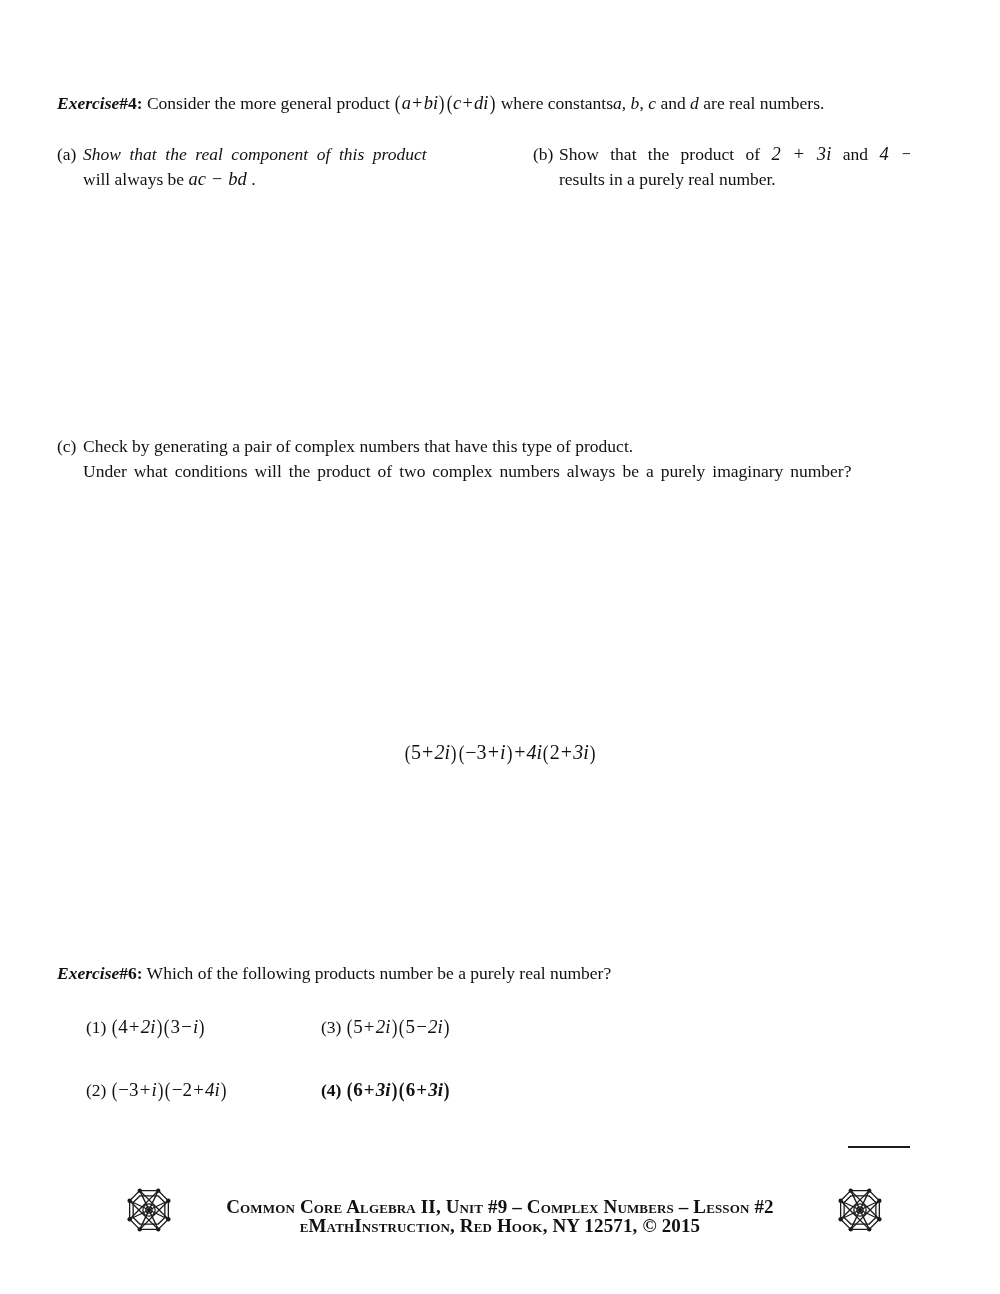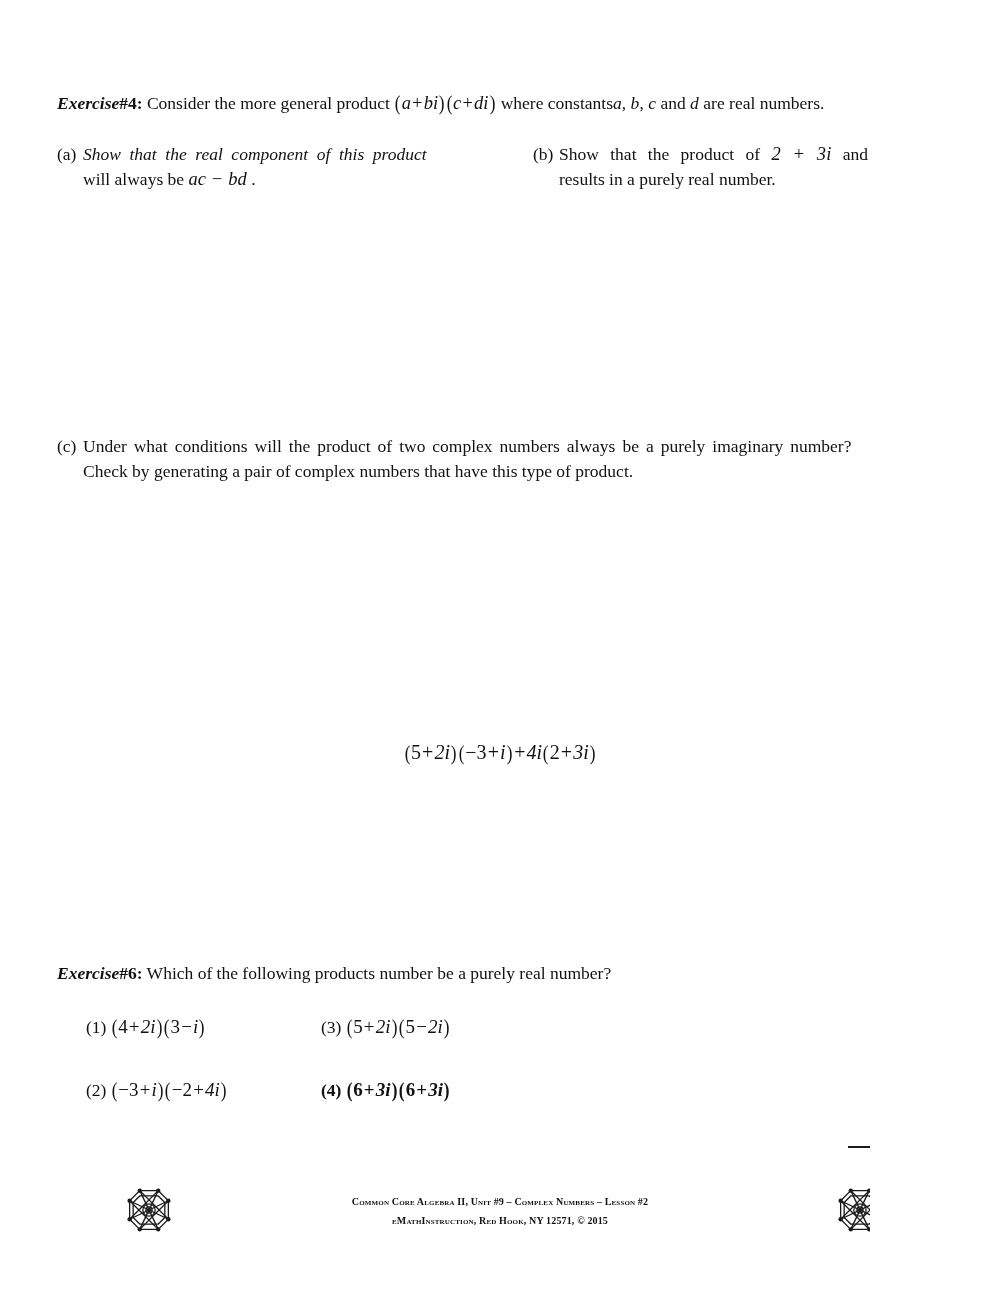--- a/index.html
+++ b/index.html
@@ -8,20 +8,21 @@
     background: #ffffff;
   }
   .page {
     position: relative;
     width: 870px;
     height: 1294px;
     background: #ffffff;
     font-family: "Liberation Serif", "DejaVu Serif", serif;
     color: #111111;
     overflow: hidden;
+    padding-left: 40px;
   }
 
   
   .blk { position: absolute; }
   .body-txt {
     font-size: 17.5px;
     line-height: 25px;
     color: #111;
   }
   .ex-label {
@@ -102,21 +103,21 @@
     height: 0;
     border-top: 2px solid #1b1b1b;
   }
   .footer-text {
     position: absolute;
     left: 0;
     width: 1000px;
     text-align: center;
     font-variant: small-caps;
     font-weight: bold;
-    font-size: 10px;
+    font-size: 19px;
     letter-spacing: .15px;
     color: #111;
   }
   .footer-line1 { top: 1196px; }
   .footer-line2 { top: 1215px; }
   .logo {
     position: absolute;
     width: 44px;
     height: 44px;
   }
@@ -167,22 +168,22 @@
         <span>and</span>
         <span class="m">4 − 6i</span>
       </span>
       <span class="lastline">results in a purely real number.</span>
     </span>
   </div>
 
   <div class="part" style="left:57px; top:434px; width:890px;">
     <span class="marker">(c)</span>
     <span class="ptext">
+      <span class="lastline">Check by generating a pair of complex numbers that have this type of product.</span>
       <span class="lastline" style="word-spacing:2.6px;">Under what conditions will the product of two complex numbers always be a purely imaginary number?</span>
-      <span class="lastline">Check by generating a pair of complex numbers that have this type of product.</span>
     </span>
   </div>
 
 
   <div class="display-math" style="top:740px;">
     <span class="m" style="font-size:20px;">
       <span class="paren">(</span><span class="num">5</span><span class="op">+</span><span>2i</span><span class="paren">)</span><span class="paren">(</span><span class="num">−3</span><span class="op">+</span><span>i</span><span class="paren">)</span><span class="op">+</span><span>4i</span><span class="paren">(</span><span class="num">2</span><span class="op">+</span><span>3i</span><span class="paren">)</span>
     </span>
   </div>
 

